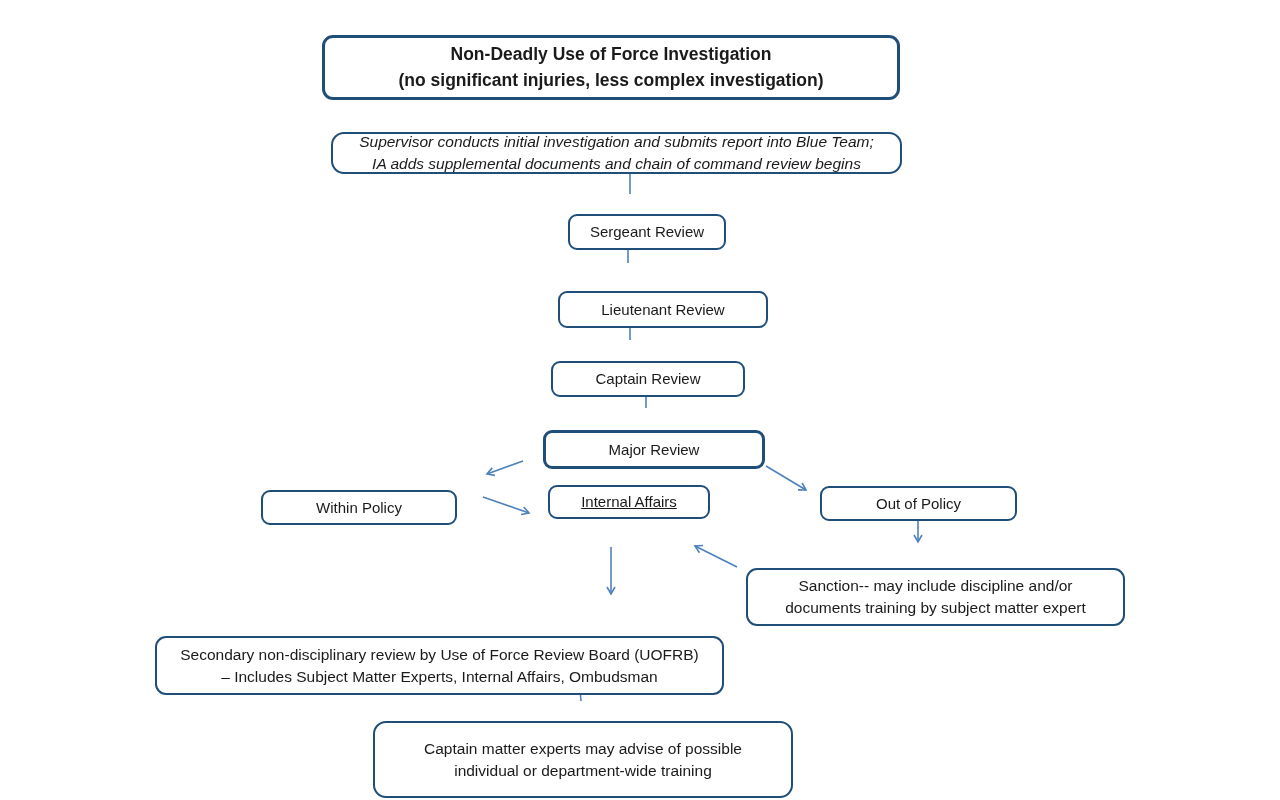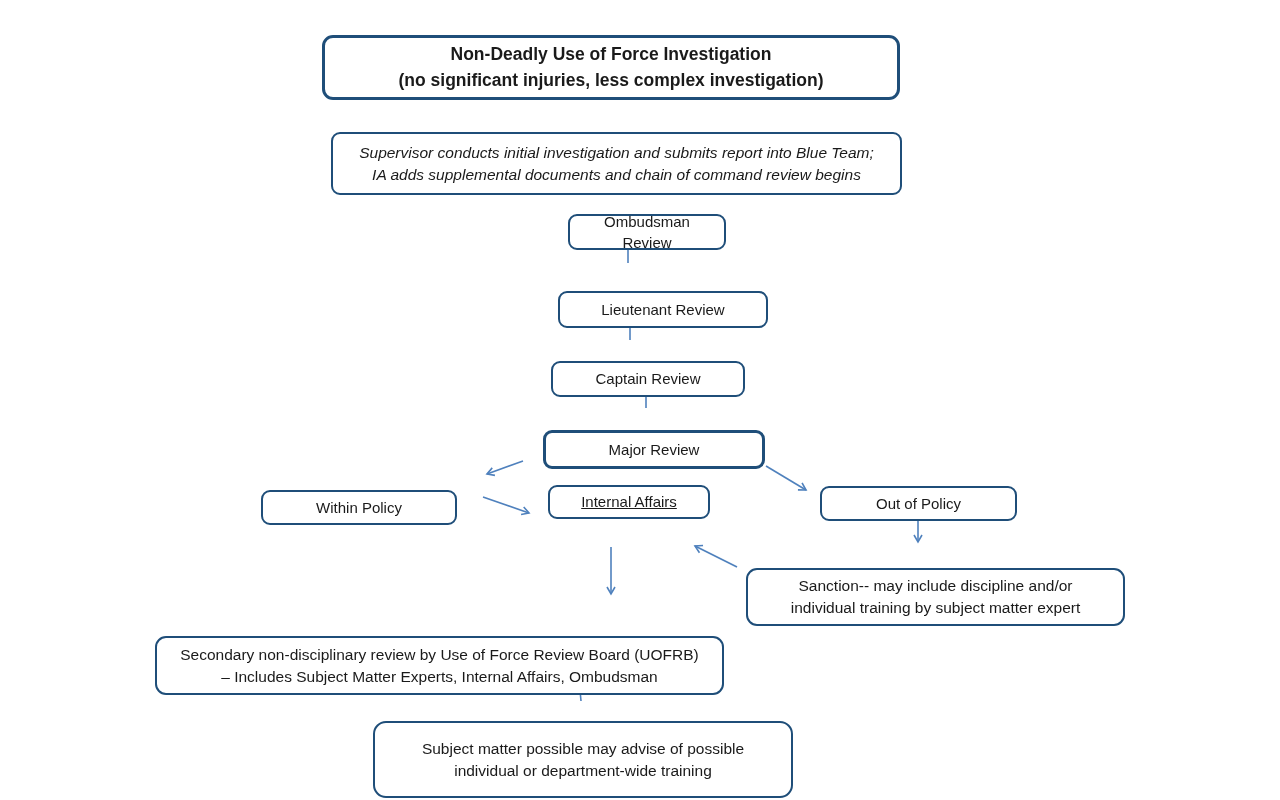--- a/index.html
+++ b/index.html
@@ -51,27 +51,27 @@
     <line x1="918" y1="506" x2="918" y2="542" marker-end="url(#arrowhead)"></line>
     <line x1="611" y1="547" x2="611" y2="594" marker-end="url(#arrowhead)"></line>
     <line x1="737" y1="567" x2="695" y2="546" marker-end="url(#arrowhead)"></line>
   </svg>
 
   <div class="node bold" style="left:322px;top:17px;width:578px;height:65px;">
     <span>Non-Deadly Use of Force Investigation
 (no significant injuries, less complex investigation)</span>
   </div>
 
-  <div class="node italic" style="left:331px;top:114px;width:571px;height:63px;">
+  <div class="node italic" style="left:331px;top:114px;width:571px;height:42px;border-radius:13px;">
     <span>Supervisor conducts initial investigation and submits report into Blue Team;
 IA adds supplemental documents and chain of command review begins</span>
   </div>
 
   <div class="node" style="left:568px;top:196px;width:158px;height:36px;">
-    <span>Ombudsman Review</span>
+    <span>Sergeant Review</span>
   </div>
 
   <div class="node" style="left:558px;top:273px;width:210px;height:37px;">
     <span>Lieutenant Review</span>
   </div>
 
   <div class="node" style="left:551px;top:343px;width:194px;height:36px;align-items:center;">
     <span>Captain Review</span>
   </div>
 
@@ -86,26 +86,26 @@
   <div class="node" style="left:820px;top:468px;width:197px;height:35px;">
     <span>Out of Policy</span>
   </div>
 
   <div class="node" style="left:548px;top:467px;width:162px;height:34px;text-decoration:underline;">
     <span>Internal Affairs</span>
   </div>
 
   <div class="node big" style="left:746px;top:550px;width:379px;height:58px;">
     <span>Sanction-- may include discipline and/or
-individual training by subject matter expert</span>
+documents training by subject matter expert</span>
   </div>
 
   <div class="node big" style="left:155px;top:618px;width:569px;height:59px;">
     <span>Secondary non-disciplinary review by Use of Force Review Board (UOFRB)
 – Includes Subject Matter Experts, Internal Affairs, Ombudsman</span>
   </div>
 
   <div class="node big" style="left:373px;top:703px;width:420px;height:77px;border-radius:13px;">
-    <span>Subject matter possible may advise of possible
+    <span>Captain matter experts may advise of possible
 individual or department-wide training</span>
   </div>
 
 </div>
 
 </body></html>

